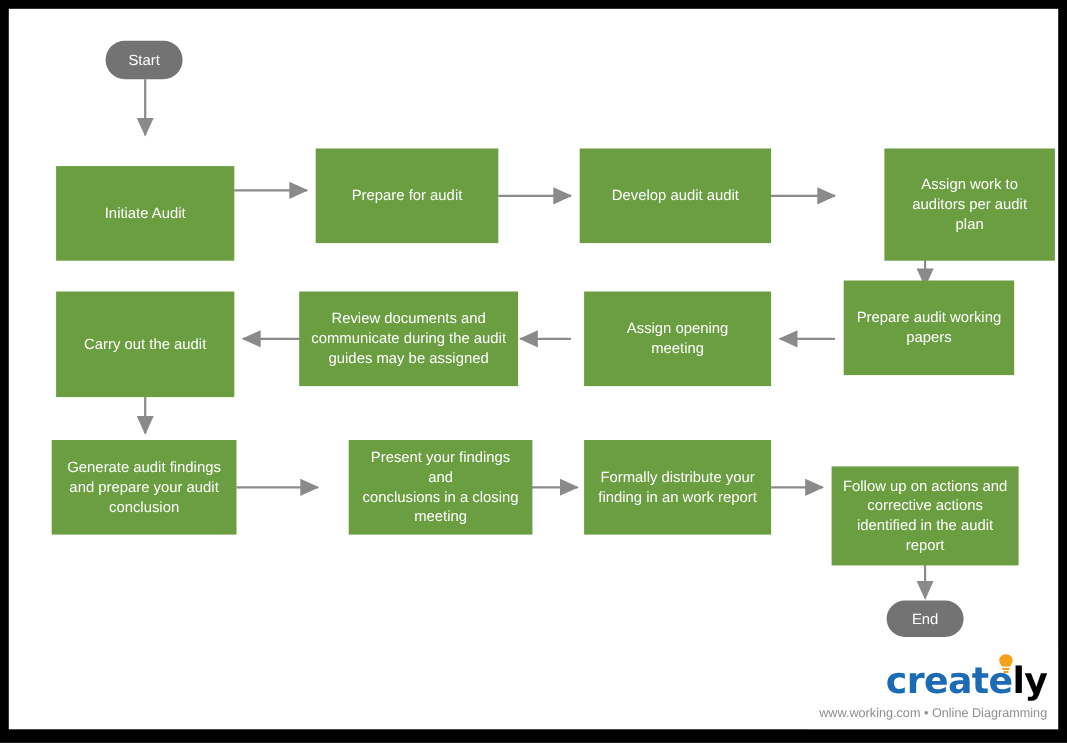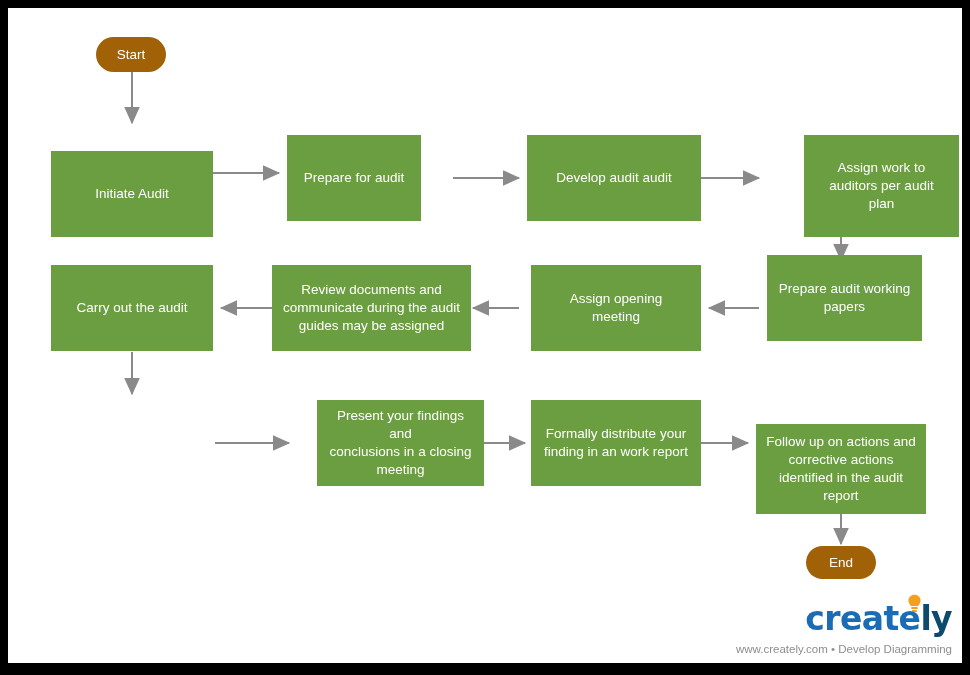--- a/index.html
+++ b/index.html
@@ -43,21 +43,21 @@
     color: #ffffff;
     line-height: 1.32;
     white-space: pre-line;
     padding: 4px 8px;
   }
   .node.process {
     background: #6a9e41;
     font-size: 13.5px;
   }
   .node.terminator {
-    background: #a16207;
+    background: #737373;
     border-radius: 28px;
     font-size: 13.5px;
   }
 
   
   #connectors {
     position: absolute;
     left: 0; top: 0;
     width: 954px;
     height: 655px;
@@ -83,21 +83,21 @@
     justify-content: flex-end;
   }
   .logo-word {
     font-family: "DejaVu Sans", sans-serif;
     font-size: 33px;
     font-weight: 600;
     letter-spacing: -0.6px;
     line-height: 1;
   }
   .logo-blue { color: #1b6cb5; }
-  .logo-orange { color: #0c4a6e; }
+  .logo-orange { color: #000000; }
   #bulb {
     position: absolute;
     right: 40px;
     top: 1px;
     width: 15px;
     height: 20px;
   }
   #brand-tagline {
     position: absolute;
     right: 10px;
@@ -147,40 +147,43 @@
         <path d="M693,435 L740,435"></path>
 
         <path d="M833,481 L833,536"></path>
       </g>
     </svg>
 
     <div class="node terminator" style="left:88px; top:29px; width:70px; height:35px;">Start</div>
 
     <div class="node process" style="left:43px; top:122px; width:162px; height:86px;margin-top:21px;">Initiate Audit</div>
 
-    <div class="node process" style="left:279px; top:127px; width:134px; height:86px;">Prepare for audit</div>
+    <div class="node process" style="left:279px; top:127px; width:166px; height:86px;">Prepare for audit</div>
 
     <div class="node process" style="left:519px; top:127px; width:174px; height:86px;">Develop audit audit</div>
 
     <div class="node process" style="left:796px; top:127px; width:155px; height:102px;">Assign work to
 auditors per audit
 plan</div>
 
     <div class="node process" style="left:759px; top:247px; width:155px; height:86px;">Prepare audit working
 papers</div>
 
     <div class="node process" style="left:523px; top:257px; width:170px; height:86px;">Assign opening
 meeting</div>
 
     <div class="node process" style="left:264px; top:257px; width:199px; height:86px;">Review documents and
 communicate during the audit
 guides may be assigned</div>
 
-    <div class="node process" style="left:43px; top:257px; width:162px; height:86px;">Carry out the audit</div>
-
+    <div class="node process" style="left:43px; top:257px; width:162px; height:96px;">Carry out the audit</div>
+
+    <div class="node process" style="left:39px; top:392px; width:168px; height:86px;">Generate audit findings
+and prepare your audit
+conclusion</div>
 
     <div class="node process" style="left:289px; top:392px; width:167px; height:86px;margin-left:20px;">Present your findings and
 conclusions in a closing
 meeting</div>
 
     <div class="node process" style="left:523px; top:392px; width:170px; height:86px;">Formally distribute your
 finding in an work report</div>
 
     <div class="node process" style="left:748px; top:416px; width:170px; height:90px;">Follow up on actions and
 corrective actions
@@ -194,17 +197,17 @@
         <path d="M7.5,0.8 C11,0.8 13.6,3.3 13.6,6.5 C13.6,9.0 11.9,10.5 11.2,12.0
                  L3.8,12.0 C3.1,10.5 1.4,9.0 1.4,6.5 C1.4,3.3 4,0.8 7.5,0.8 Z" fill="#f5a01b"></path>
         <rect x="4.2" y="13.0" width="6.6" height="2.0" rx="0.7" fill="#f5a01b"></rect>
         <rect x="5.0" y="16.0" width="5.0" height="1.9" rx="0.7" fill="#f5a01b"></rect>
       </svg>
       <div id="brand-logo">
         <span class="logo-word logo-blue">creat</span>
         <span class="logo-word logo-blue">e</span>
         <span class="logo-word logo-orange">ly</span>
       </div>
-      <div id="brand-tagline">www.creately.com • Develop Diagramming</div>
+      <div id="brand-tagline">www.working.com • Online Diagramming</div>
     </div>
 
   </div>
 </div>
 
 </body></html>

